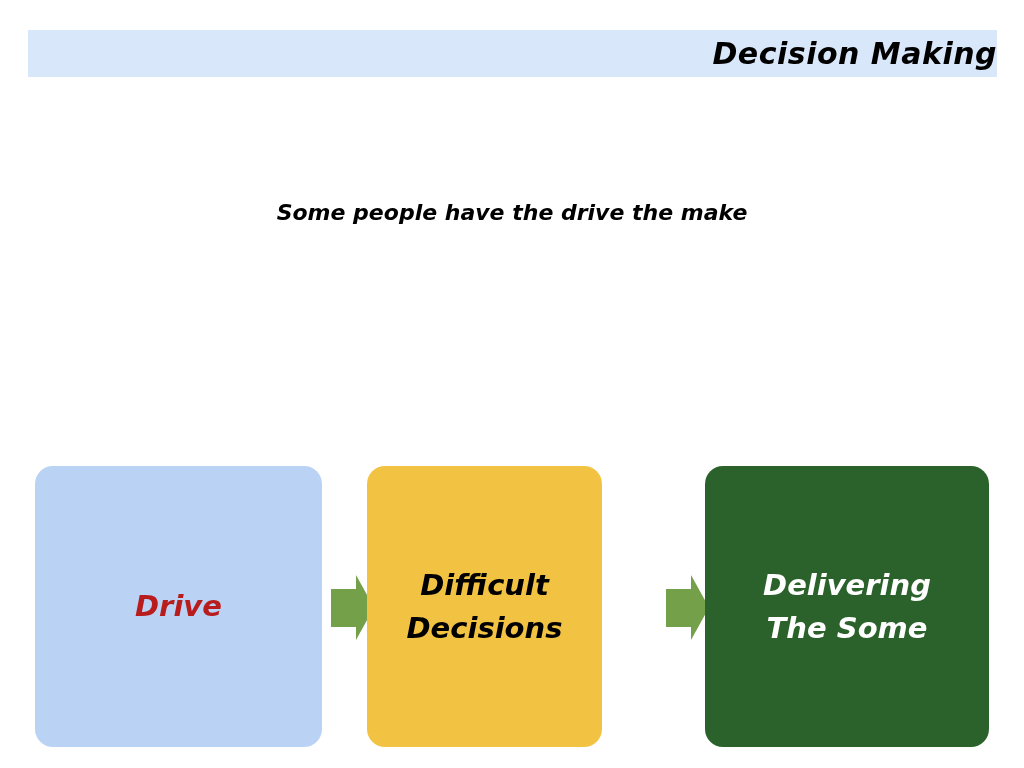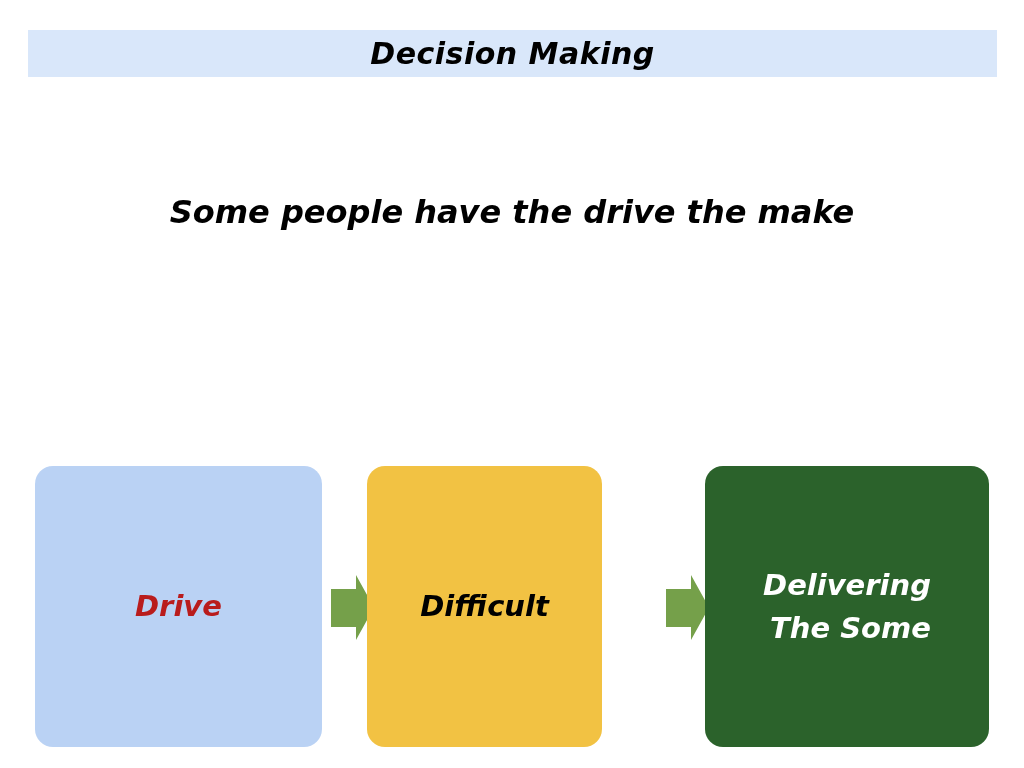--- a/index.html
+++ b/index.html
@@ -15,39 +15,39 @@
   }
 
   .title-bar {
     position: absolute;
     left: 28px;
     top: 30px;
     width: 969px;
     height: 47px;
     display: flex;
     align-items: center;
-    justify-content: center;
+    justify-content: flex-end;
   }
   .title-text {
     font-style: italic;
     font-weight: 600;
     font-size: 30px;
     letter-spacing: 0.5px;
     color: #000000;
   }
 
   .subtitle {
     position: absolute;
     left: 0;
     top: 192px;
     width: 1024px;
     text-align: center;
     font-style: italic;
     font-weight: 600;
-    font-size: 32px;
+    font-size: 22px;
     line-height: 41px;
     color: #000000;
   }
 
   .flow-box {
     position: absolute;
     top: 466px;
     height: 281px;
     border-radius: 18px;
     display: flex;
@@ -101,23 +101,24 @@
 
   <div class="flow-box box-drive" style="background: rgb(186, 210, 244);">
     <div class="box-label" style="color: #b91c1c;">
       <div>Drive</div>
     </div>
   </div>
 
   <div class="flow-box box-difficult" style="background: rgb(242, 194, 67);">
     <div class="box-label" style="color: rgb(0, 0, 0);">
       <div>Difficult</div>
+      <div>Decisions</div>
     </div>
   </div>
 
   <div class="flow-box box-delivering" style="background: rgb(43, 98, 43);">
-    <div class="box-label" style="color: rgb(255, 255, 255); text-align: right;">
+    <div class="box-label" style="color: rgb(255, 255, 255);">
       <div>Delivering</div>
       <div>The Some</div>
     </div>
   </div>
 
 </div>
 
 </body></html>

